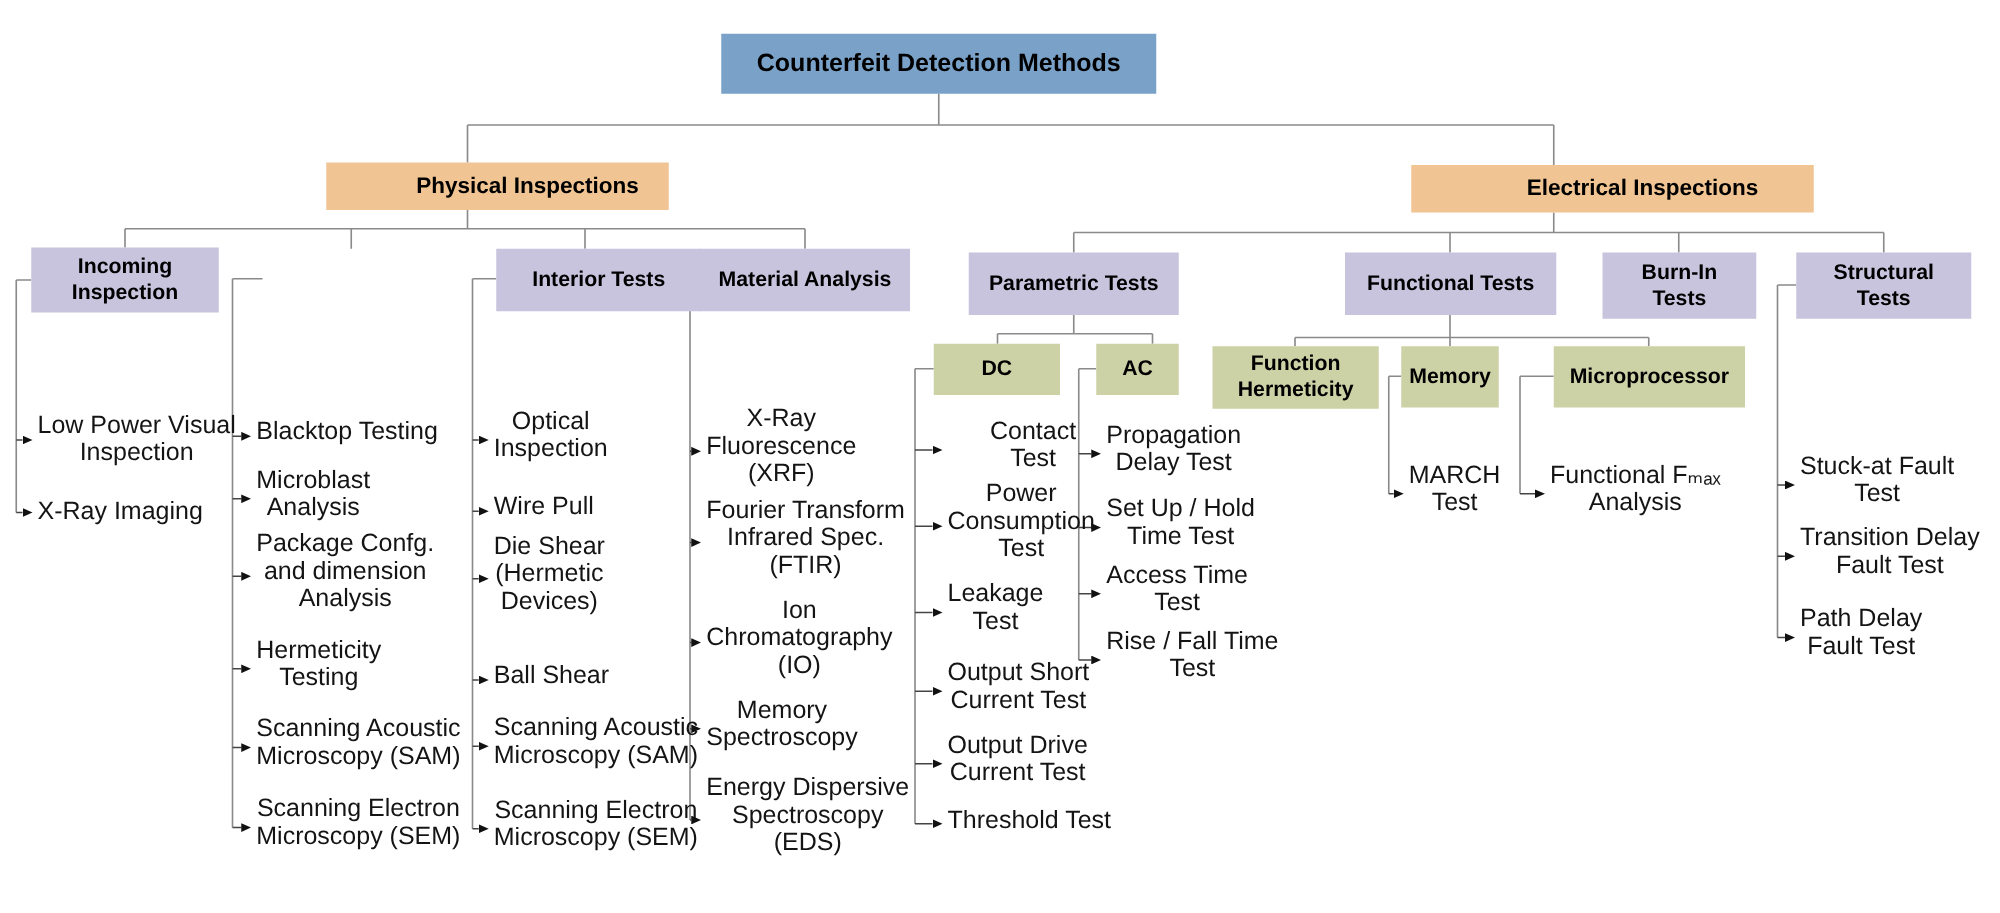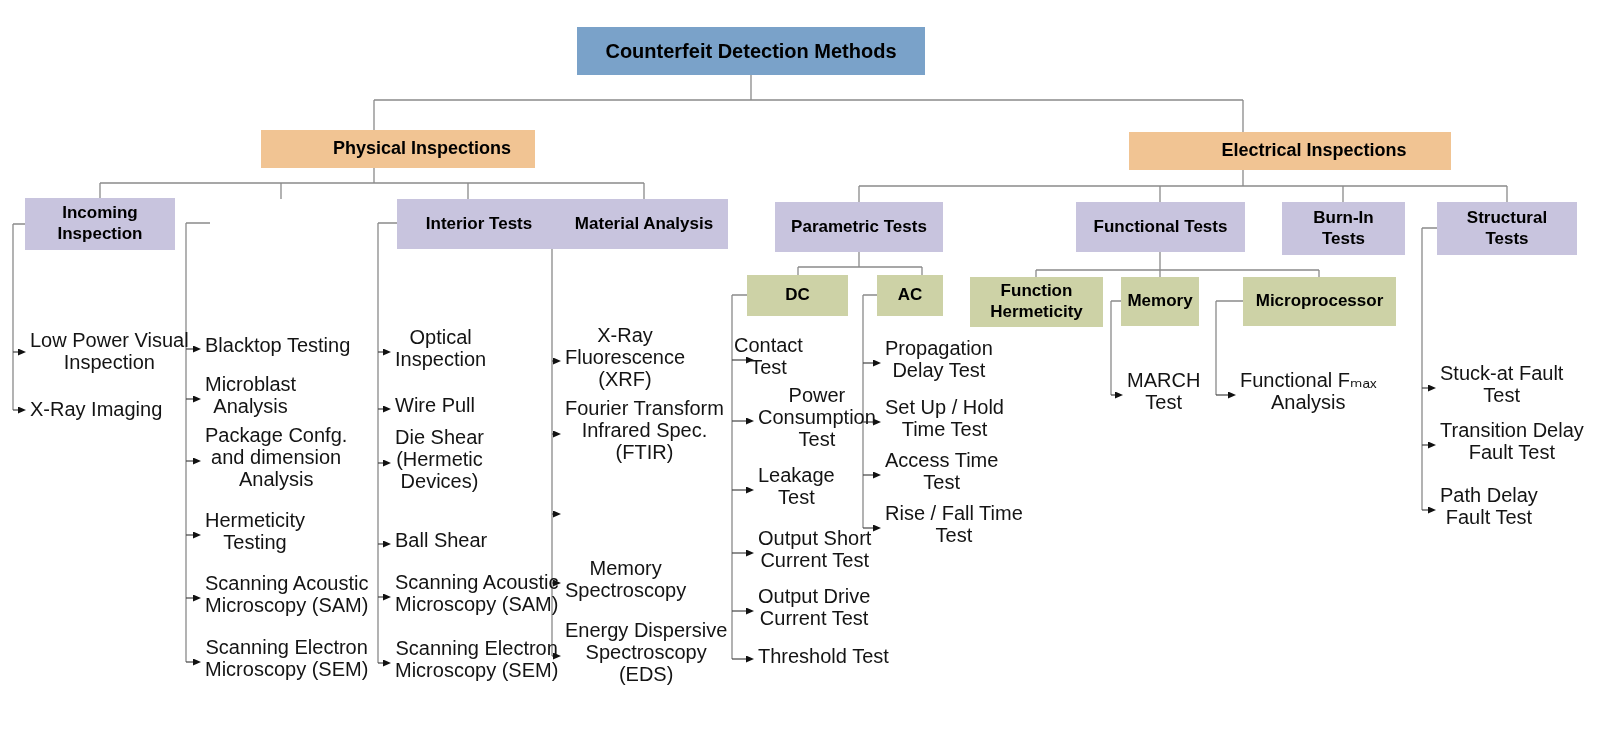--- a/index.html
+++ b/index.html
@@ -147,27 +147,30 @@
 Microscopy (SAM)</div>
   <div class="leaf" style="left:395px;top:637px">Scanning Electron
 Microscopy (SEM)</div>
 
   <div class="leaf" style="left:565px;top:324px">X-Ray
 Fluorescence
 (XRF)</div>
   <div class="leaf" style="left:565px;top:397px">Fourier Transform
 Infrared Spec.
 (FTIR)</div>
+  <div class="leaf" style="left:565px;top:477px">Ion
+Chromatography
+(IO)</div>
   <div class="leaf" style="left:565px;top:557px">Memory
 Spectroscopy</div>
   <div class="leaf" style="left:565px;top:619px">Energy Dispersive
 Spectroscopy
 (EDS)</div>
 
-  <div class="leaf" style="left:734px;top:334px">Contact
+  <div class="leaf" style="left:792px;top:334px">Contact
 Test</div>
   <div class="leaf" style="left:758px;top:384px">Power
 Consumption
 Test</div>
   <div class="leaf" style="left:758px;top:464px">Leakage
 Test</div>
   <div class="leaf" style="left:758px;top:527px">Output Short
 Current Test</div>
   <div class="leaf" style="left:758px;top:585px">Output Drive
 Current Test</div>

